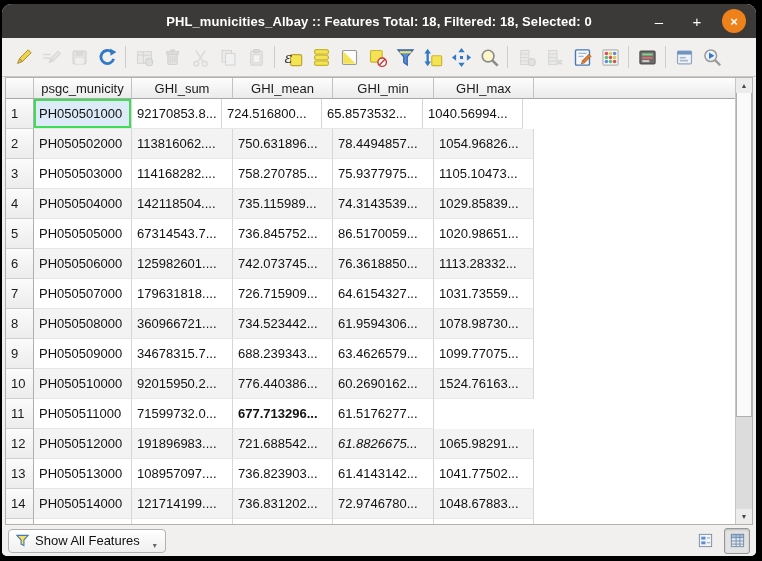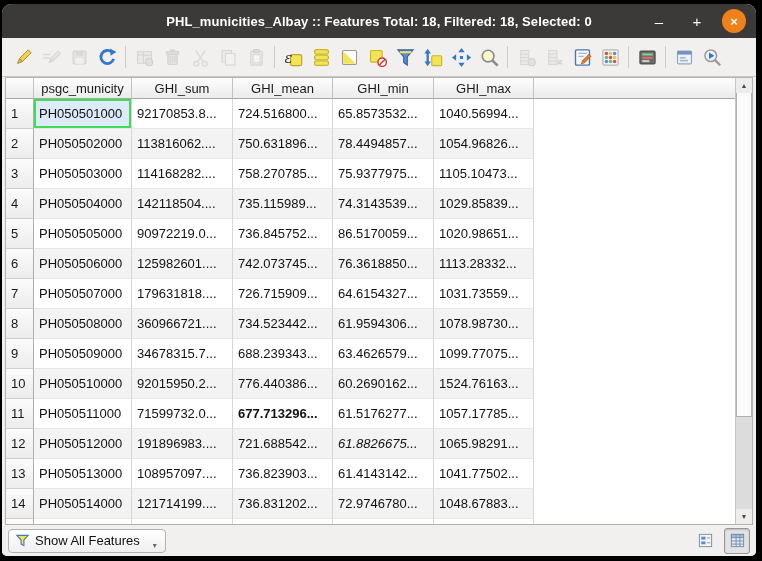--- a/index.html
+++ b/index.html
@@ -334,21 +334,21 @@
           <div class="h-cell" style="width: 101px;">GHI_sum</div>
           <div class="h-cell" style="width: 100px;">GHI_mean</div>
           <div class="h-cell" style="width: 101px;">GHI_min</div>
           <div class="h-cell" style="width: 100px;">GHI_max</div>
           <div class="h-cell h-fill"></div>
         </div>
       <div>
           <div class="trow">
             <div class="rnum">1</div>
             <div class="tcell current" style="width: 98px;">PH050501000</div>
-            <div class="tcell" style="width: 101px;">92170853.8...</div>
+            <div class="tcell" style="width: 90px;">92170853.8...</div>
             <div class="tcell" style="width: 100px;">724.516800...</div>
             <div class="tcell" style="width: 101px;">65.8573532...</div>
             <div class="tcell" style="width: 100px;">1040.56994...</div>
             <div class="tcell row-fill"></div>
           </div>
           <div class="trow even">
             <div class="rnum">2</div>
             <div class="tcell" style="width: 98px;">PH050502000</div>
             <div class="tcell" style="width: 101px;">113816062....</div>
             <div class="tcell" style="width: 100px;">750.631896...</div>
@@ -370,21 +370,21 @@
             <div class="tcell" style="width: 98px;">PH050504000</div>
             <div class="tcell" style="width: 101px;">142118504....</div>
             <div class="tcell" style="width: 100px;">735.115989...</div>
             <div class="tcell" style="width: 101px;">74.3143539...</div>
             <div class="tcell" style="width: 100px;">1029.85839...</div>
             <div class="tcell row-fill"></div>
           </div>
           <div class="trow">
             <div class="rnum">5</div>
             <div class="tcell" style="width: 98px;">PH050505000</div>
-            <div class="tcell" style="width: 101px;">90972219.0...</div>
+            <div class="tcell" style="width: 101px;">67314543.7...</div>
             <div class="tcell" style="width: 100px;">736.845752...</div>
             <div class="tcell" style="width: 101px;">86.5170059...</div>
             <div class="tcell" style="width: 100px;">1020.98651...</div>
             <div class="tcell row-fill"></div>
           </div>
           <div class="trow even">
             <div class="rnum">6</div>
             <div class="tcell" style="width: 98px;">PH050506000</div>
             <div class="tcell" style="width: 101px;">125982601....</div>
             <div class="tcell" style="width: 100px;">742.073745...</div>
@@ -427,21 +427,20 @@
             <div class="tcell" style="width: 101px;">60.2690162...</div>
             <div class="tcell" style="width: 100px;">1524.76163...</div>
             <div class="tcell row-fill"></div>
           </div>
           <div class="trow">
             <div class="rnum">11</div>
             <div class="tcell" style="width: 98px;">PH050511000</div>
             <div class="tcell" style="width: 101px;">71599732.0...</div>
             <div class="tcell" style="width: 100px; font-weight: bold;">677.713296...</div>
             <div class="tcell" style="width: 101px;">61.5176277...</div>
-            <div class="tcell" style="width: 100px;">1057.17785...</div>
             <div class="tcell row-fill"></div>
           </div>
           <div class="trow even">
             <div class="rnum">12</div>
             <div class="tcell" style="width: 98px;">PH050512000</div>
             <div class="tcell" style="width: 101px;">191896983....</div>
             <div class="tcell" style="width: 100px;">721.688542...</div>
             <div class="tcell" style="width: 101px; font-style: italic;">61.8826675...</div>
             <div class="tcell" style="width: 100px;">1065.98291...</div>
             <div class="tcell row-fill"></div>

